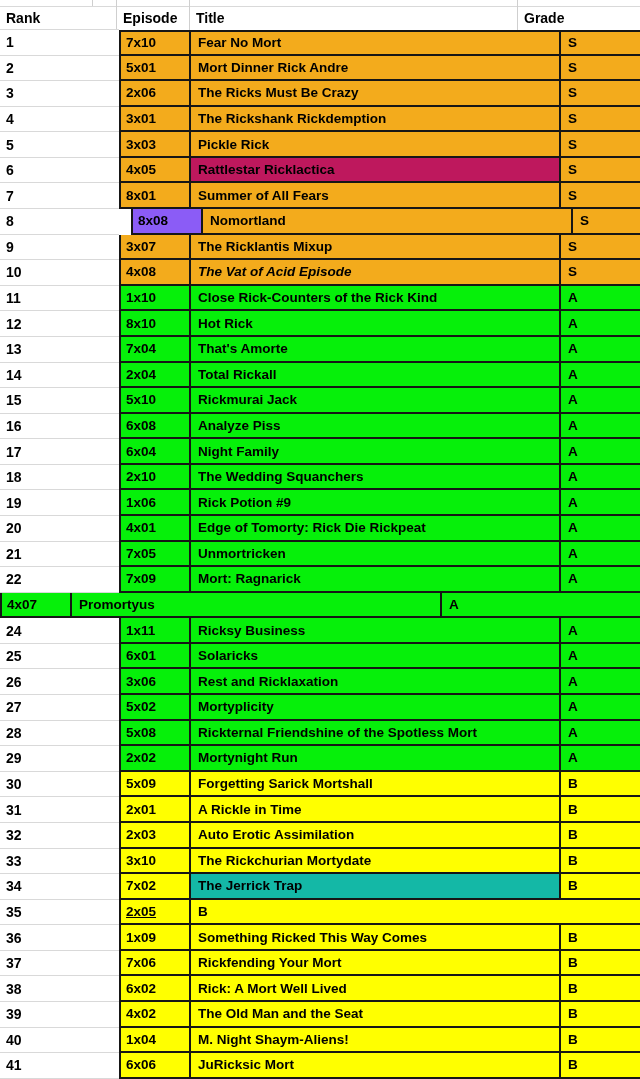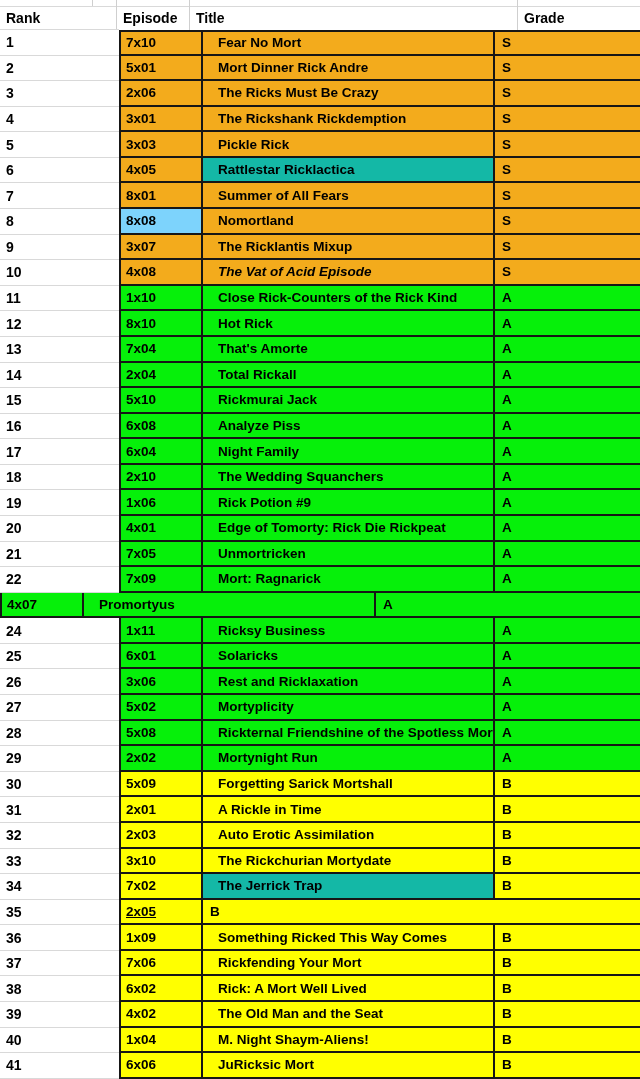--- a/index.html
+++ b/index.html
@@ -66,22 +66,22 @@
     background: #ffffff;
     border-bottom: 1px solid #d9d9d9;
     font-size: 14px;
   }
   .colored {
     border-left: 2px solid #161616;
     border-bottom: 2px solid #161616;
     padding-left: 5px;
   }
   .colored.first { border-top: 2px solid #161616; }
-  .c-episode { width: 82px; }
-  .c-title   { width: 292px; padding-left: 15px; }
+  .c-episode { width: 70px; }
+  .c-title   { width: 370px; padding-left: 7px; }
   .c-grade   { flex: 1 1 auto; padding-left: 7px; }
 </style>
 </head>
 <body>
 
 <div id="sheet">
 
   <div id="top-sliver">
     <div class="vline" style="left:92px; height:6px;"></div>
   </div>
@@ -129,34 +129,34 @@
     <div class="row">
       <div class="cell c-rank">5</div>
       <div class="cell c-episode colored" style="background: rgb(243, 171, 28);">3x03</div>
       <div class="cell c-title colored" style="background: rgb(243, 171, 28);">Pickle Rick</div>
       <div class="cell c-grade colored" style="background: rgb(243, 171, 28);">S</div>
     </div>
 
     <div class="row">
       <div class="cell c-rank">6</div>
       <div class="cell c-episode colored" style="background: rgb(243, 171, 28);">4x05</div>
-      <div class="cell c-title colored" style="background: #14b8a6;">Rattlestar Ricklactica</div>
+      <div class="cell c-title colored" style="background: #be185d;">Rattlestar Ricklactica</div>
       <div class="cell c-grade colored" style="background: rgb(243, 171, 28);">S</div>
     </div>
 
     <div class="row">
       <div class="cell c-rank">7</div>
       <div class="cell c-episode colored" style="background: rgb(243, 171, 28);">8x01</div>
       <div class="cell c-title colored" style="background: rgb(243, 171, 28);">Summer of All Fears</div>
       <div class="cell c-grade colored" style="background: rgb(243, 171, 28);">S</div>
     </div>
 
     <div class="row">
       <div class="cell c-rank">8</div>
-      <div class="cell c-episode colored" style="background: #7dd3fc;">8x08</div>
+      <div class="cell c-episode colored" style="background: #8b5cf6; margin-left: 12px;">8x08</div>
       <div class="cell c-title colored" style="background: rgb(243, 171, 28);">Nomortland</div>
       <div class="cell c-grade colored" style="background: rgb(243, 171, 28);">S</div>
     </div>
 
     <div class="row">
       <div class="cell c-rank">9</div>
       <div class="cell c-episode colored" style="background: rgb(243, 171, 28);">3x07</div>
       <div class="cell c-title colored" style="background: rgb(243, 171, 28);">The Ricklantis Mixup</div>
       <div class="cell c-grade colored" style="background: rgb(243, 171, 28);">S</div>
     </div>

